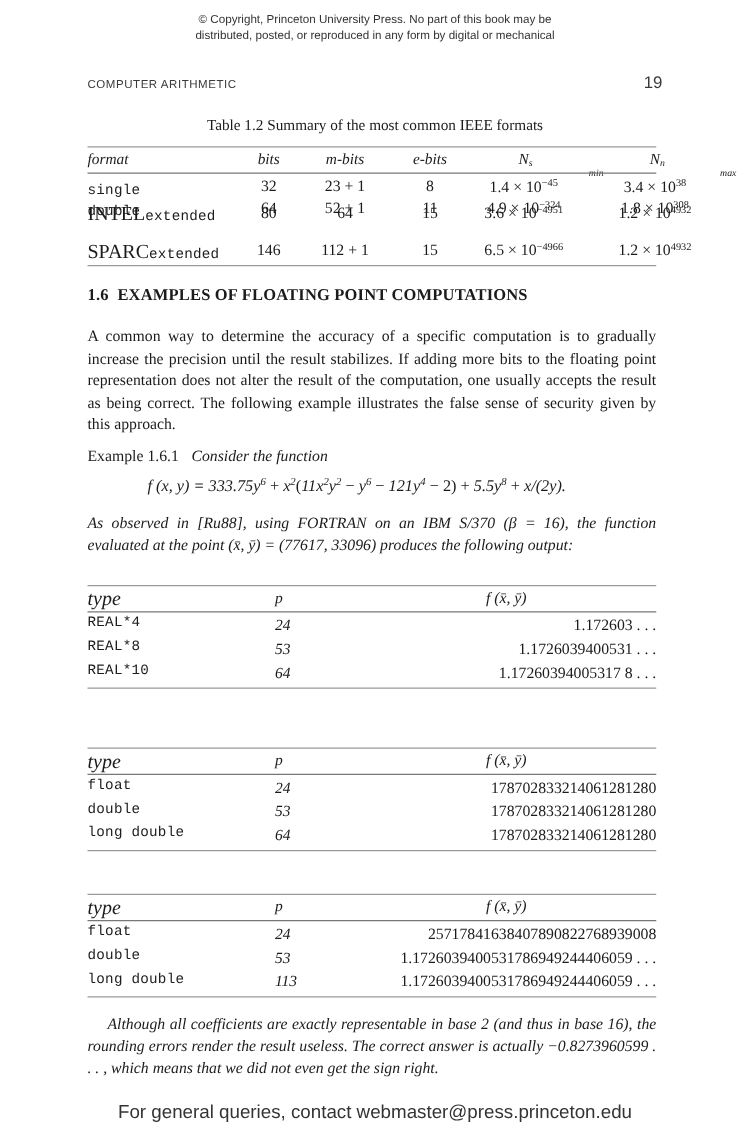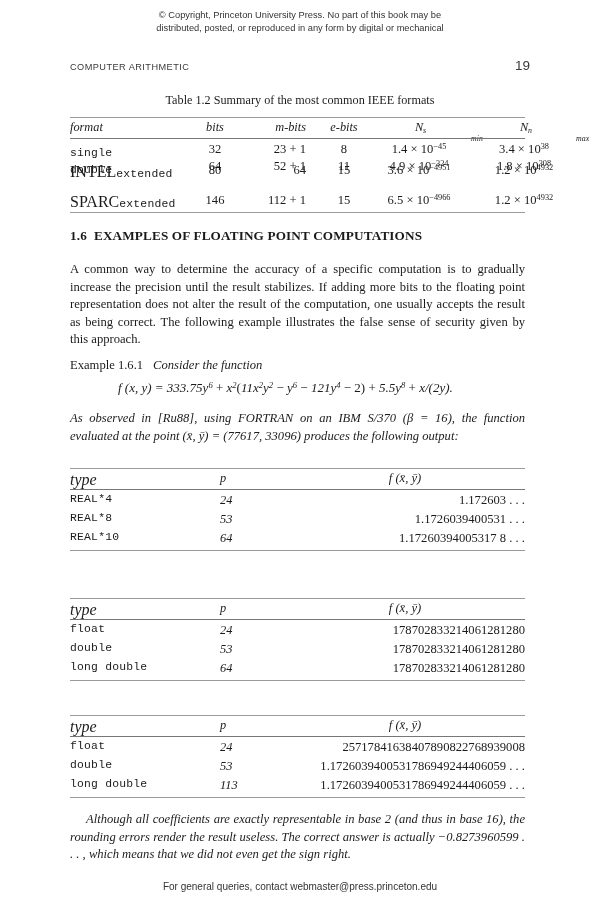--- a/index.html
+++ b/index.html
@@ -96,21 +96,21 @@
   }
   #table1 .hdr {
     position: absolute;
     font-style: italic;
     font-size: 12.3px;
     top: 2px;
   }
   #table1 .row { position: absolute; left: 0; width: 455px; height: 17px; }
   #table1 .c-format { position: absolute; left: 0;  }
   #table1 .c-bits   { position: absolute; left: 125px; width: 40px; text-align: center; }
-  #table1 .c-mbits  { position: absolute; left: 176px; width: 60px; text-align: right; }
+  #table1 .c-mbits  { position: absolute; left: 176px; width: 60px; text-align: center; }
   #table1 .c-ebits  { position: absolute; left: 252px; width: 44px; text-align: center; }
   #table1 .c-nmin   { position: absolute; left: 300px; width: 98px; text-align: center; }
   #table1 .c-nmax   { position: absolute; left: 405px; width: 98px; text-align: center; }
   #table1 .num { font-size: 12.6px; }
 
   sup.exp { font-size: 0.66em; vertical-align: 0.52em; }
   .nsym   { font-style: italic; position: relative; display: inline-block; }
   .nsym .ss { position: relative; display: inline-block; width: 0; }
   .nsym .sup-s { position: absolute; left: 0; top: -0.62em; font-size: 0.64em; font-style: italic; }
   .nsym .sub-s { position: absolute; left: 16px; top: 0.36em;  font-size: 0.64em; font-style: italic; padding-left: 32px; }
@@ -164,21 +164,21 @@
   }
 
   #para3 { left: 70px; top: 811px; width: 455px; font-style: italic; text-align: justify; }
 
   .footer {
     position: absolute;
     left: 0; width: 600px;
     top: 881px;
     text-align: center;
     font-family: "Liberation Sans", sans-serif;
-    font-size: 10px;
+    font-size: 15px;
     color: #333;
   }
 </style>
 </head>
 <body>
 
 <div class="page">
 
   <div class="copyright">
     <div>© Copyright, Princeton University Press. No part of this book may be</div>

